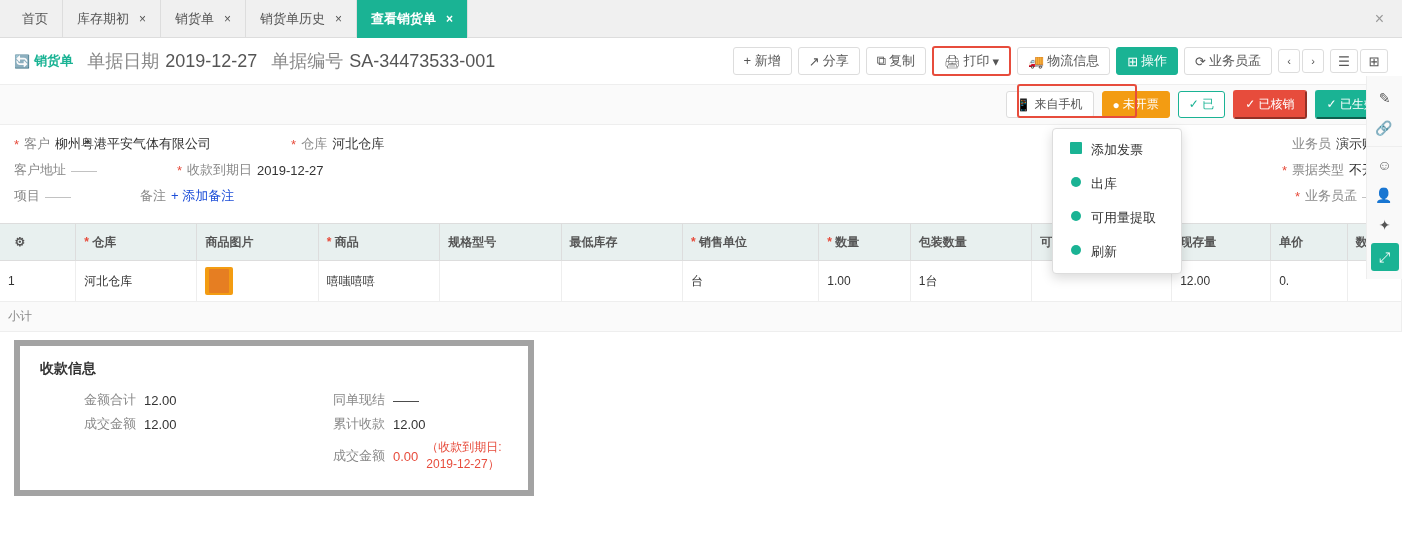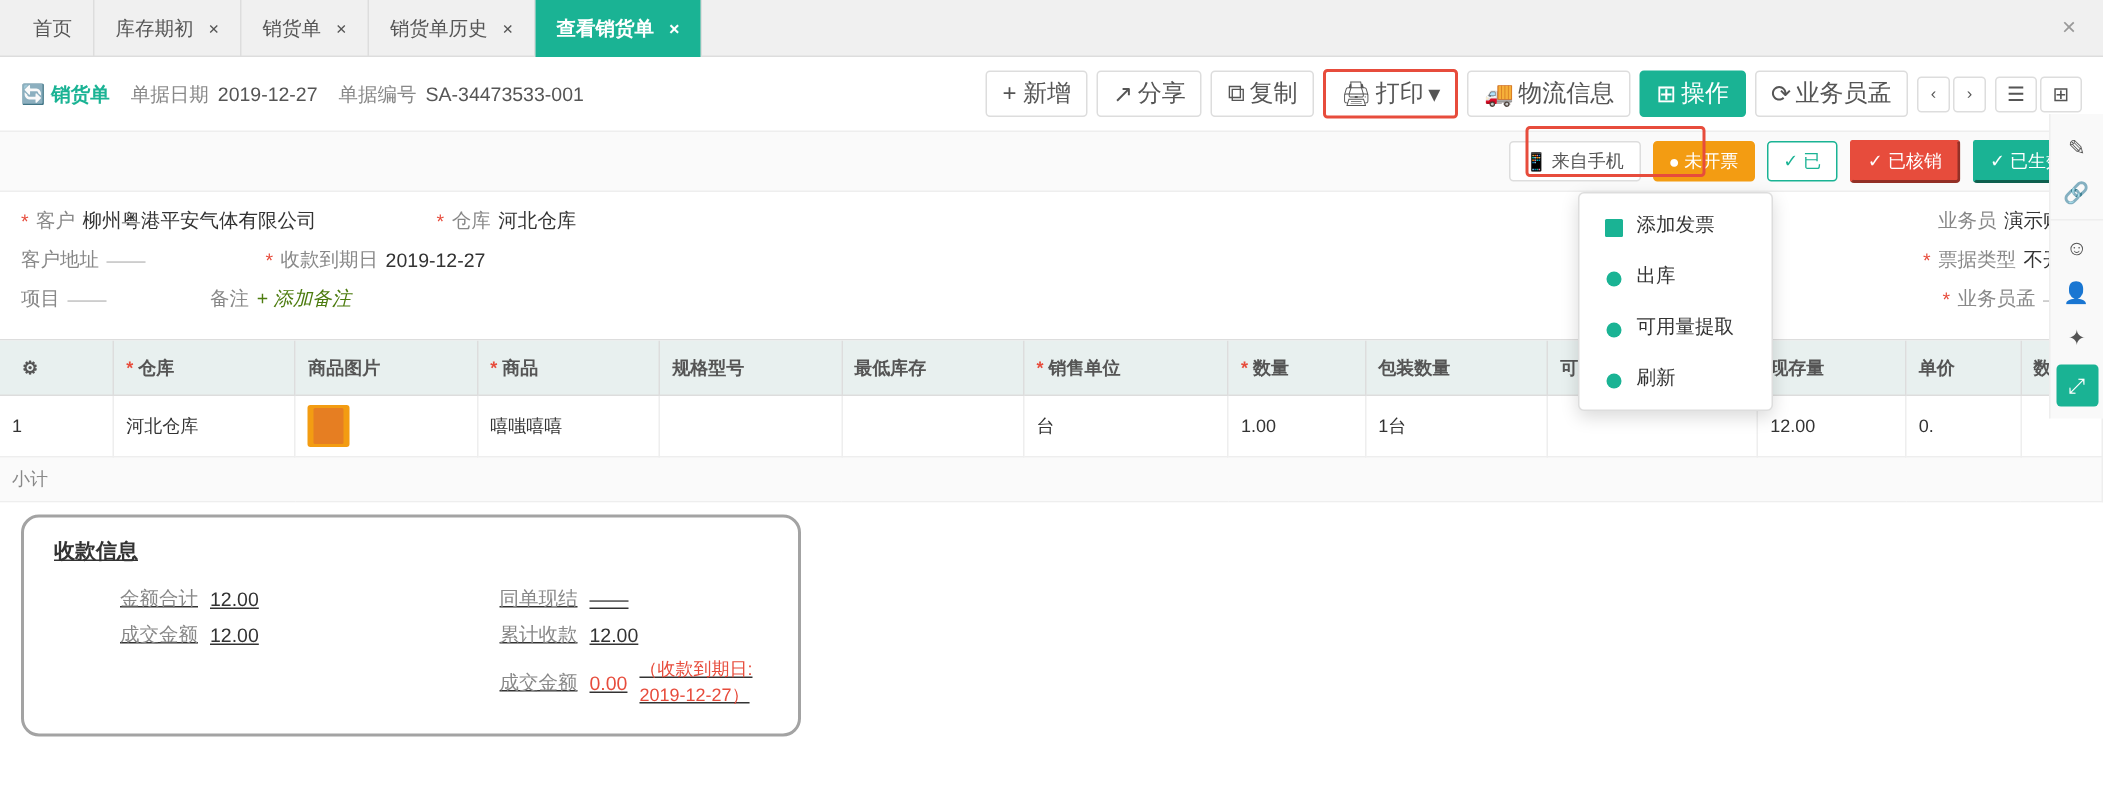--- a/index.html
+++ b/index.html
@@ -27,28 +27,28 @@
     .main-area {
       background: #fff; height: calc(533px - 38px); overflow: hidden; position: relative;
     }
 
     
     .doc-header {
       display: flex; align-items: center; padding: 8px 14px; border-bottom: 1px solid #eee;
       gap: 14px; background: #fff;
     }
     .doc-title { color: #1ab394; font-weight: bold; font-size: 13px; display: flex; align-items: center; gap: 4px; }
-    .doc-meta { display: flex; align-items: center; gap: 6px; color: #555; font-size: 13px; }
+    .doc-meta { display: flex; align-items: center; gap: 6px; color: #555; font-size: 18px; }
     .doc-meta label { color: #888; }
     .doc-header-spacer { flex: 1; }
     .toolbar-btns { display: flex; align-items: center; gap: 6px; }
     .toolbar-btn {
       display: flex; align-items: center; gap: 3px; padding: 4px 10px;
       border: 1px solid #ddd; border-radius: 3px; background: #fff; color: #555;
-      cursor: pointer; font-size: 16px; white-space: nowrap;
+      cursor: pointer; font-size: 13px; white-space: nowrap;
     }
     .toolbar-btn.active-op {
       background: #1ab394; color: #fff; border-color: #1ab394;
     }
     .toolbar-btn.highlighted {
       border: 2px solid #e74c3c; background: #fff; color: #555;
     }
     .btn-status-red { background: #e74c3c; color: #fff; border-color: #e74c3c; border-radius: 3px; padding: 4px 10px; font-size: 12px; cursor: pointer; }
     .btn-status-green { background: #1ab394; color: #fff; border-color: #1ab394; border-radius: 3px; padding: 4px 10px; font-size: 12px; cursor: pointer; }
     .nav-arrows { display: flex; align-items: center; gap: 2px; }
@@ -92,39 +92,39 @@
       padding: 6px 8px; border-right: 1px solid #eee; border-bottom: 1px solid #eee;
       white-space: nowrap; color: #333;
     }
     .data-table tr.subtotal td { background: #fafafa; color: #888; }
     .gear-icon { width: 24px; height: 24px; display: flex; align-items: center; justify-content: center; cursor: pointer; color: #555; }
     .product-img { width: 28px; height: 28px; background: #f39c12; display: flex; align-items: center; justify-content: center; font-size: 10px; border-radius: 2px; }
     .product-img-inner { width: 20px; height: 24px; background: #e67e22; border-radius: 1px; }
 
     
     .payment-box {
-      border: 2px solid #a3a3a3; border-radius: 12px; padding: 14px 20px;
-      margin: 8px 14px; background: #fff; max-width: 520px; text-decoration: underline;
+      border: 6px solid #a3a3a3; border-radius: 0; padding: 14px 20px;
+      margin: 8px 14px; background: #fff; max-width: 520px;
     }
     .payment-box h3 { font-size: 14px; font-weight: bold; margin-bottom: 10px; }
     .payment-grid { display: grid; grid-template-columns: 1fr 1fr; gap: 4px 30px; }
     .payment-row { display: flex; align-items: center; gap: 8px; font-size: 13px; padding: 3px 0; }
     .payment-row label { color: #888; white-space: nowrap; margin-left: 44px; }
     .payment-row .val { color: #333; }
     .payment-row .red { color: #e74c3c; }
 
     
     .dropdown-menu {
       position: absolute; top: 90px; right: 220px;
       background: #fff; border: 1px solid #ddd; border-radius: 4px;
       box-shadow: 0 4px 12px rgba(0,0,0,0.15); z-index: 100;
       min-width: 130px; padding: 4px 0;
     }
     .dropdown-item {
-      display: flex; align-items: flex-end; gap: 8px; padding: 8px 16px;
+      display: flex; align-items: flex-start; gap: 8px; padding: 8px 16px;
       cursor: pointer; font-size: 13px; color: #333;
     }
     .dropdown-icon { width: 14px; height: 14px; display: flex; align-items: center; justify-content: center; font-size: 12px; }
     .icon-square { width: 12px; height: 12px; background: #1ab394; border-radius: 1px; }
     .icon-circle { width: 10px; height: 10px; background: #1ab394; border-radius: 50%; }
 
     
     .red-highlight {
       position: absolute; border: 2px solid #e74c3c; border-radius: 3px; pointer-events: none;
     }
@@ -267,21 +267,21 @@
         <span class="value">不开票</span>
       </div>
     </div>
     <div class="form-row">
       <div class="form-field">
         <label>项目</label>
         <span class="placeholder">——</span>
       </div>
       <div class="form-field" style="margin-left:49px">
         <label>备注</label>
-        <button style="background:none;border:none;color:#4d7c0f;cursor:pointer;font-size:13px;font-style:italic;">
+        <button style="background:none;border:none;color:#1d4ed8;cursor:pointer;font-size:13px;">
           <span>+</span>
           <span>添加备注</span>
         </button>
       </div>
       <div class="form-field" style="margin-left:auto">
         <span class="required">*</span>
         <label>业务员孟</label>
         <span class="placeholder">——</span>
       </div>
     </div>

